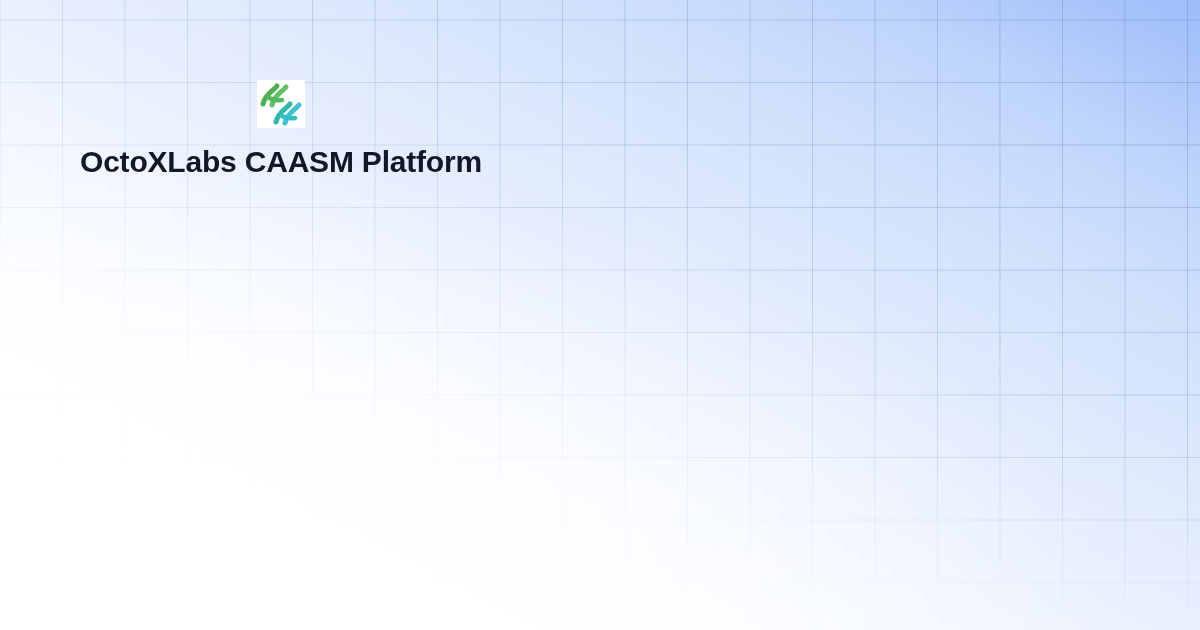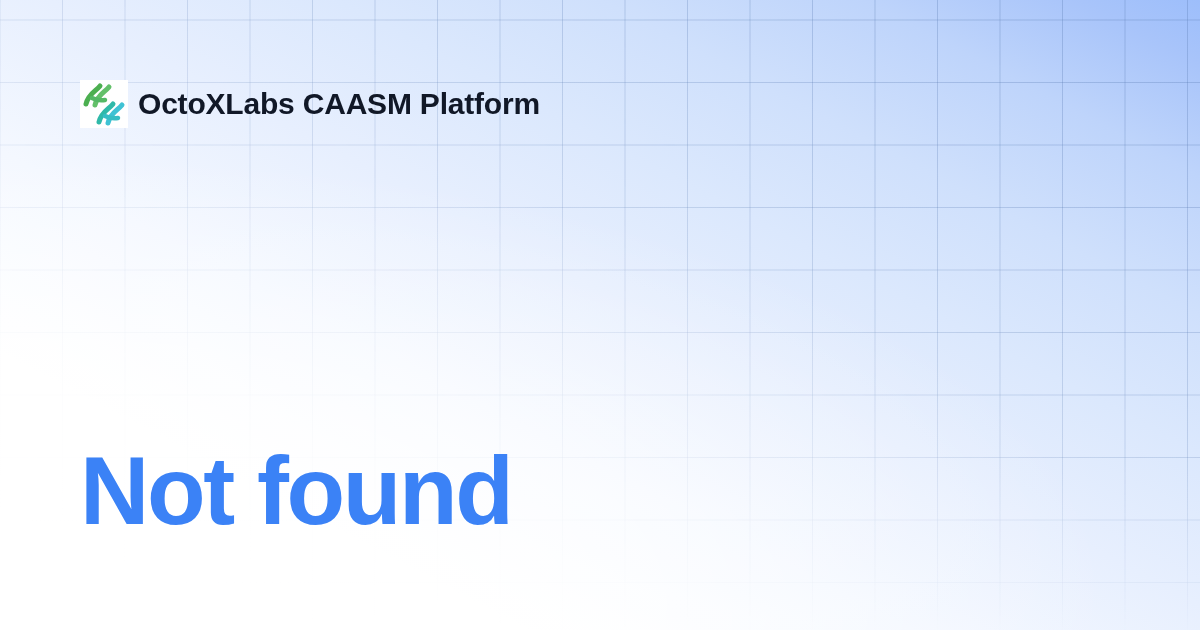--- a/index.html
+++ b/index.html
@@ -89,22 +89,23 @@
         rgba(255,255,255,0.00) 76%);
   }
 
   
   .brand {
     position: absolute;
     left: 80px;
     top: 80px;
     display: flex;
     align-items: center;
-    gap: 10px;
+    gap: 19px;
     height: 48px;
+    flex-direction: column;
   }
 
   .brand-logo {
     width: 48px;
     height: 48px;
     background: #ffffff;
     display: block;
     flex: 0 0 48px;
   }
 
@@ -156,15 +157,14 @@
 
           <path d="M12 18 C16 20, 20 21, 25 20" stroke="#55b865" stroke-width="4.5"></path>
           <path d="M25 36 C29 38, 33 39, 38 38" stroke="#36bdc4" stroke-width="4.5"></path>
         </g>
       </svg>
     </span>
 
     <span class="brand-title">OctoXLabs CAASM Platform</span>
   </div>
 
-  <div class="headline">Not found</div>
 
 </div>
 
 </body></html>

